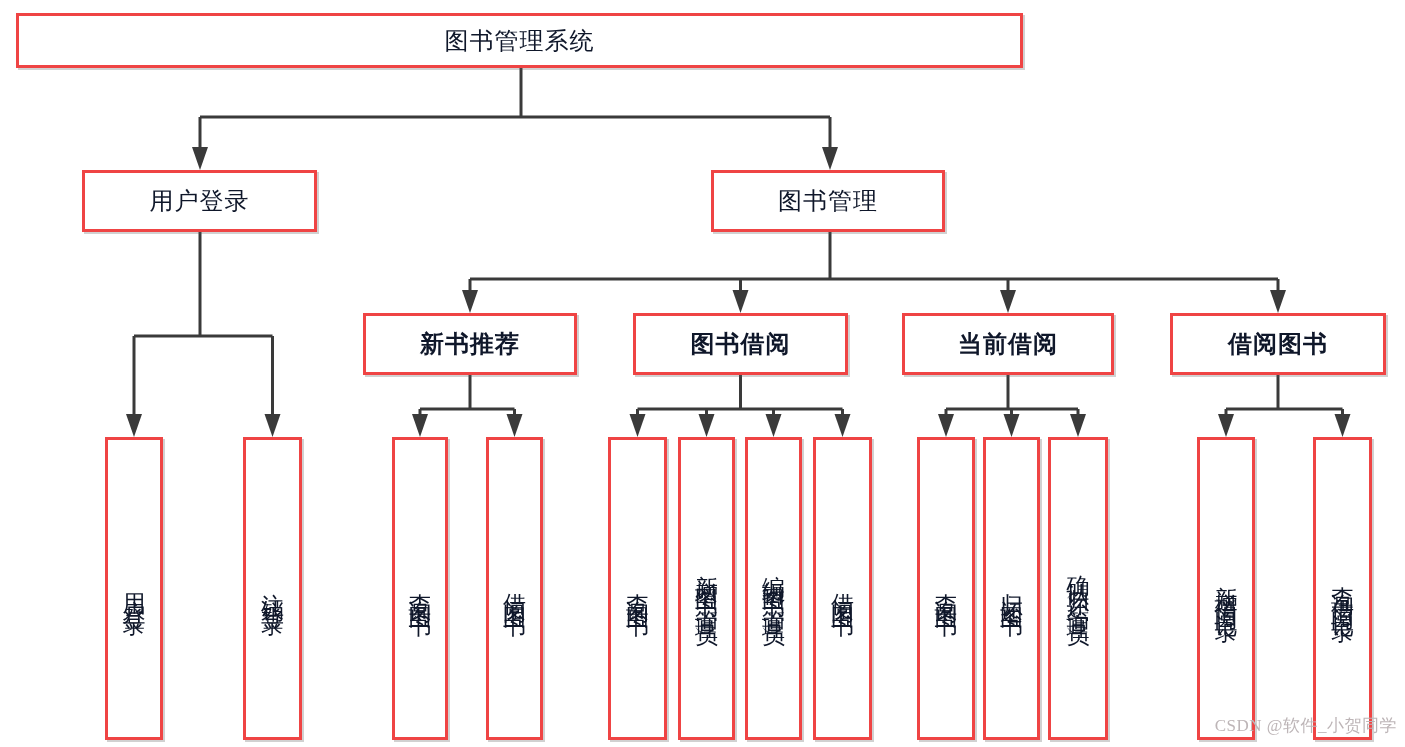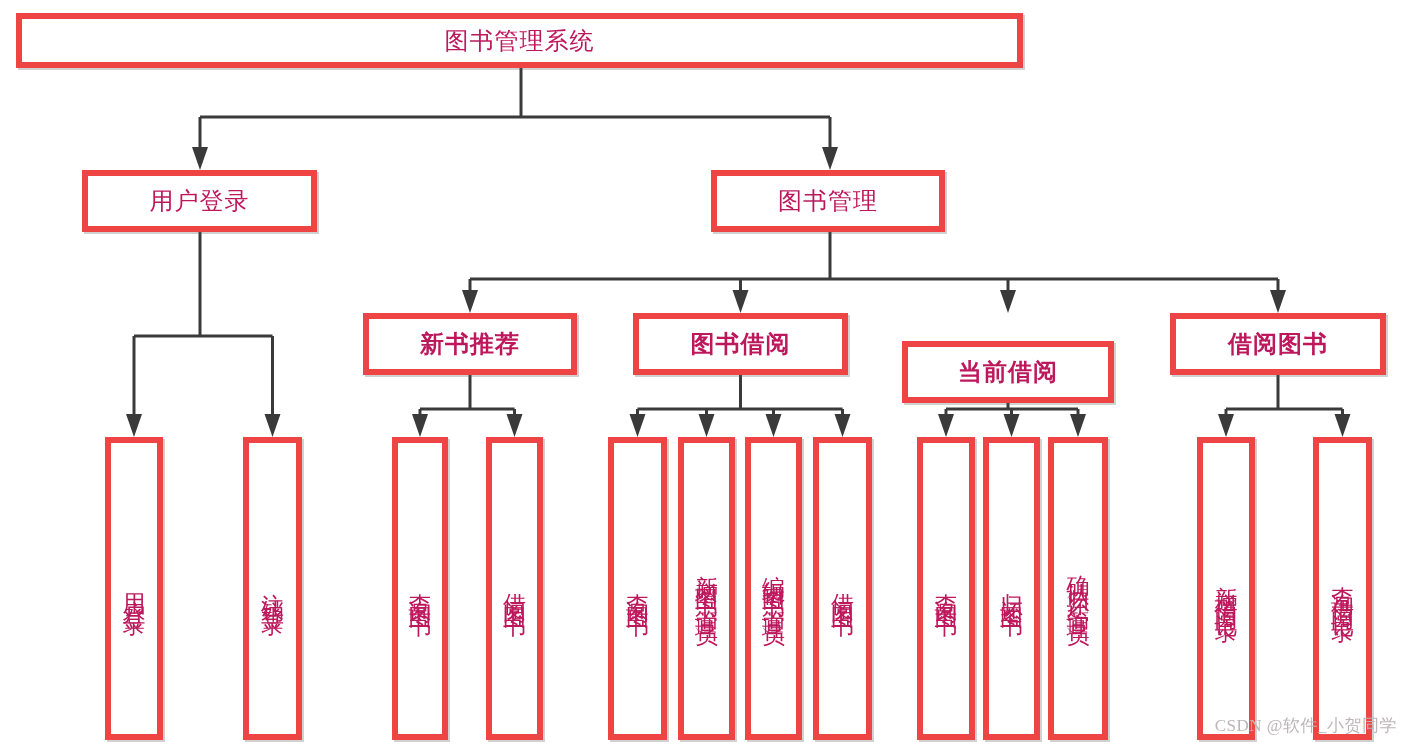--- a/index.html
+++ b/index.html
@@ -14,38 +14,38 @@
   #wires {
     position: absolute;
     left: 0; top: 0;
     width: 1405px; height: 747px;
     pointer-events: none;
   }
   .box {
     position: absolute;
     box-sizing: border-box;
     background: #ffffff;
-    border: 6px solid #ef4444;
+    border: 3px solid #ef4444;
     box-shadow: 2px 2px 0 rgba(90,90,90,0.28);
     display: flex;
     align-items: center;
     justify-content: center;
-    color: #be185d;
+    color: #0f172a;
     font-size: 24px;
     letter-spacing: 1px;
     white-space: nowrap;
   }
   
   .root   { left: 16px;  top: 13px;  width: 1007px; height: 55px; }
   .lv2-a  { left: 82px;  top: 170px; width: 235px;  height: 62px; }
   .lv2-b  { left: 711px; top: 170px; width: 234px;  height: 62px; }
   .lv3    { top: 313px; height: 62px; font-weight: bold; }
   .lv3-a  { left: 363px;  width: 214px; }
   .lv3-b  { left: 633px;  width: 215px; }
-  .lv3-c  { left: 902px;  width: 212px; margin-top: 28px; }
+  .lv3-c  { left: 902px;  width: 212px; }
   .lv3-d  { left: 1170px; width: 216px; }
   
   .leaf {
     top: 437px;
     height: 303px;
     writing-mode: vertical-lr;
     text-orientation: mixed;
     font-size: 23px;
     letter-spacing: 7px;
     line-height: 1;

